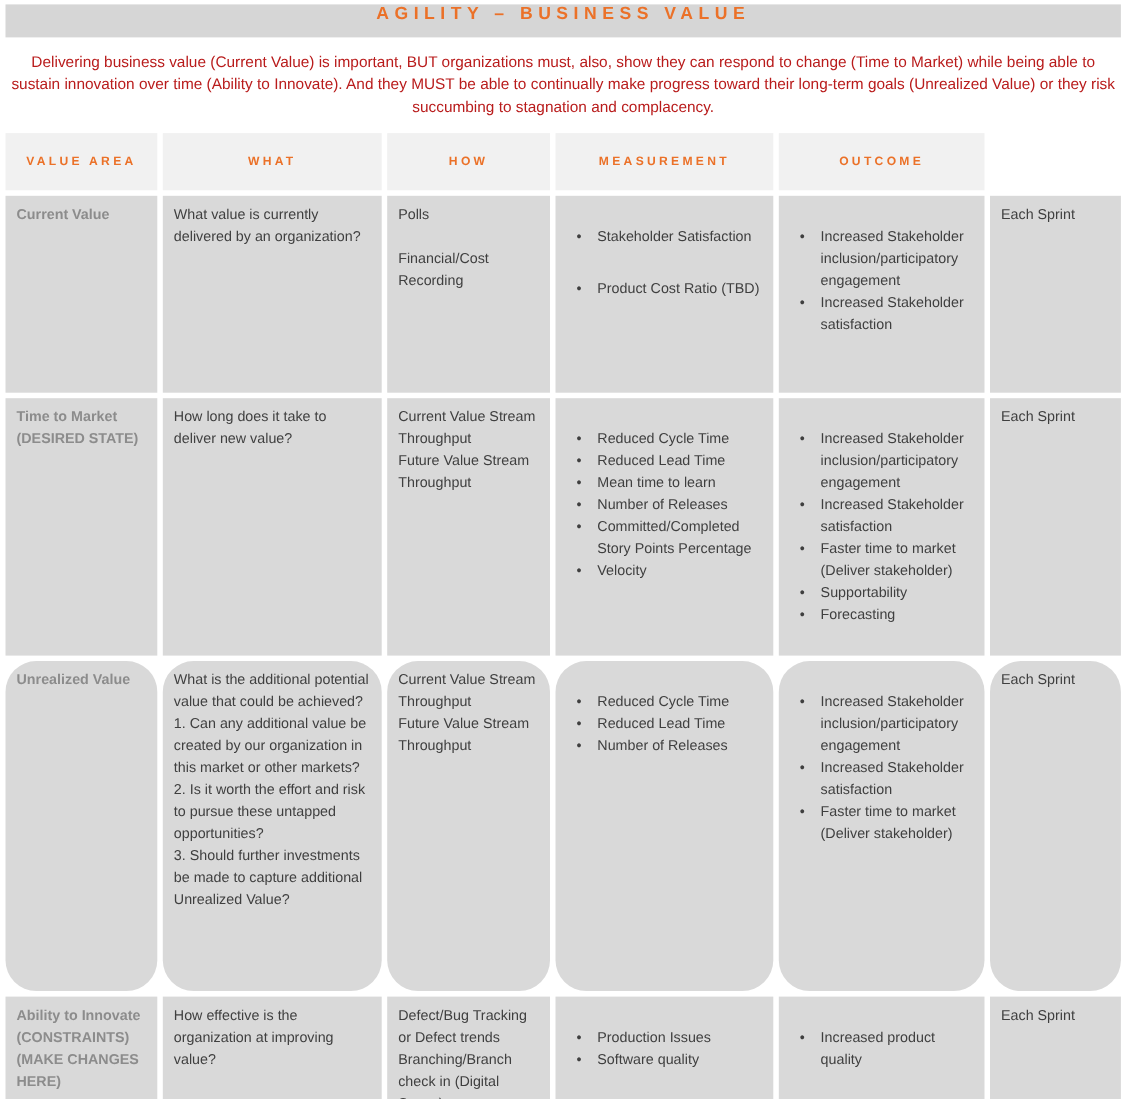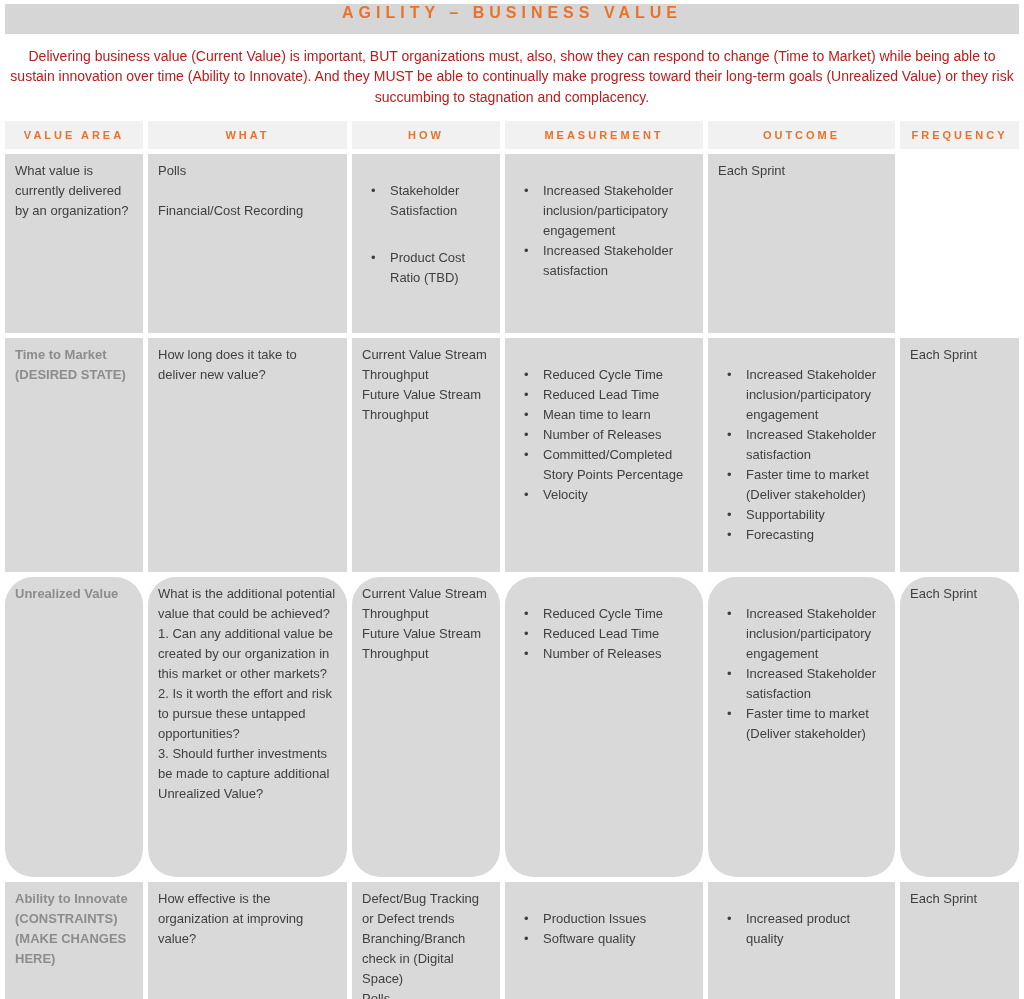--- a/index.html
+++ b/index.html
@@ -41,21 +41,21 @@
     flex-direction: column;
     row-gap: 5px;
   }
   .trow {
     display: grid;
     grid-template-columns: 138px 199px 148px 198px 187px 1fr;
     column-gap: 5px;
   }
   .hcell {
     background: #f1f1f1;
-    height: 28px;
+    height: 52px;
     display: flex;
     align-items: center;
     justify-content: center;
     color: #eb7128;
     font-weight: bold;
     font-size: 11px;
     letter-spacing: 3px;
     text-align: center;
     white-space: nowrap;
   }
@@ -102,24 +102,24 @@
   <p class="intro">Delivering business value (Current Value) is important, BUT organizations must, also, show they can respond to change (Time to Market) while being able to sustain innovation over time (Ability to Innovate). And they MUST be able to continually make progress toward their long-term goals (Unrealized Value) or they risk succumbing to stagnation and complacency.</p>
 
   <div class="table">
 
     <div class="trow header-row">
       <div class="hcell">VALUE AREA</div>
       <div class="hcell">WHAT</div>
       <div class="hcell">HOW</div>
       <div class="hcell">MEASUREMENT</div>
       <div class="hcell">OUTCOME</div>
-      <div class="hcell">FREQUENCY</div>
     </div>
 
     <div class="trow row-1">
+      <div class="cell value-area">Current Value</div>
       <div class="cell">What value is currently delivered by an organization?</div>
       <div class="cell">Polls
 
 Financial/Cost Recording</div>
       <div class="cell">
         <ul class="bullets">
           <li>Stakeholder Satisfaction</li>
           <li class="gap-before">Product Cost Ratio (TBD)</li>
         </ul>
       </div>

